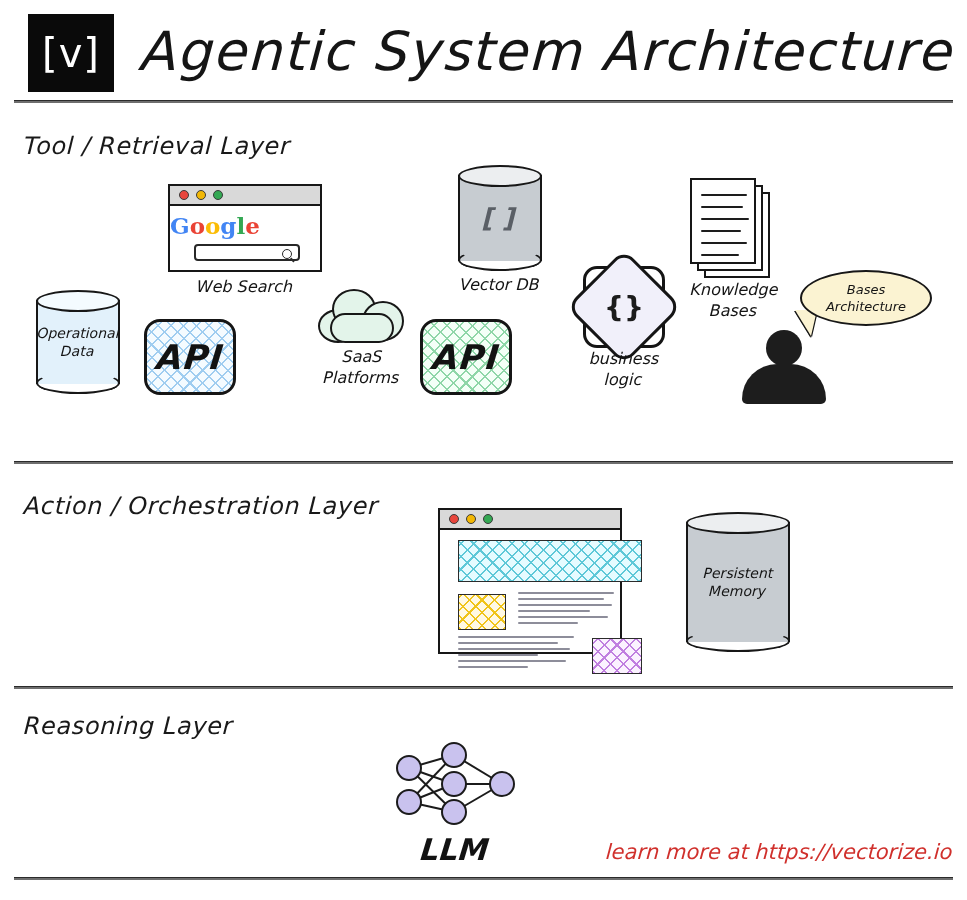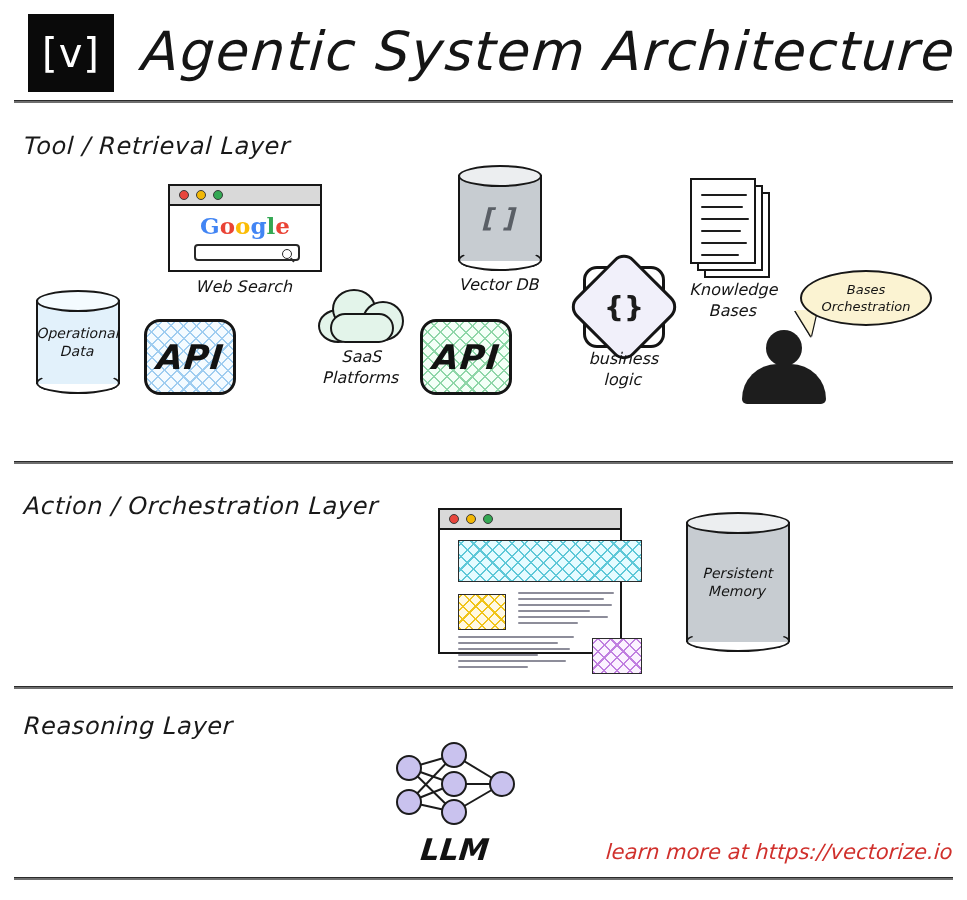--- a/index.html
+++ b/index.html
@@ -53,21 +53,21 @@
   .cap.two{white-space:normal;}
 
   
   .browser{position:absolute;background:#ffffff;border:2.5px solid #171717;box-sizing:border-box;}
   .browser .bar{height:20px;background:#d9d9d9;border-bottom:2.5px solid #171717;
                 display:flex;align-items:center;gap:7px;padding-left:9px;box-sizing:border-box;}
   .dot{width:10px;height:10px;border-radius:50%;border:1px solid #3a3a3a;box-sizing:border-box;}
   .dot.r{background:#e8453c;} .dot.y{background:#f2b705;} .dot.g{background:#34a853;}
 
   
-  #goog{position:absolute;left:0;right:0;top:26px;text-align:center;
+  #goog{position:absolute;left:0;right:0;top:26px;
         font-size:23px;letter-spacing:0px;font-family:"DejaVu Serif",serif;}
   #goog span{font-weight:700;}
   .gb{color:#4285f4;} .gr{color:#ea4335;} .gy{color:#fbbc05;} .gg{color:#34a853;}
   #searchbar{position:absolute;left:24px;top:58px;width:106px;height:17px;
     border:2px solid #272727;border-radius:4px;background:#fff;box-sizing:border-box;}
   #mag{position:absolute;right:6px;top:3px;width:8px;height:8px;border:1.6px solid #2a2a2a;
        border-radius:50%;}
   #mag:after{content:"";position:absolute;right:-4px;bottom:-3px;width:5px;height:1.6px;
        background:#2a2a2a;transform:rotate(45deg);}
 
@@ -197,21 +197,21 @@
 </div>
 <div class="cap hand two" style="left:672px;top:279px;width:124px;">
   <span>Knowledge</span><br>
   <span>Bases</span>
 </div>
 
 <div id="bubble-tail"></div>
 <div id="bubble">
   <div class="t">
     <span>Bases</span><br>
-    <span>Orchestration</span>
+    <span>Architecture</span>
   </div>
 </div>
 <div id="person">
   <div class="head"></div>
   <div class="body"></div>
 </div>
 
 <div class="cyl" style="left:36px;top:290px;width:84px;height:104px;">
   <div class="body" style="background:#e2f1fb;"></div>
   <div class="top" style="background:#f4fbff;"></div>

